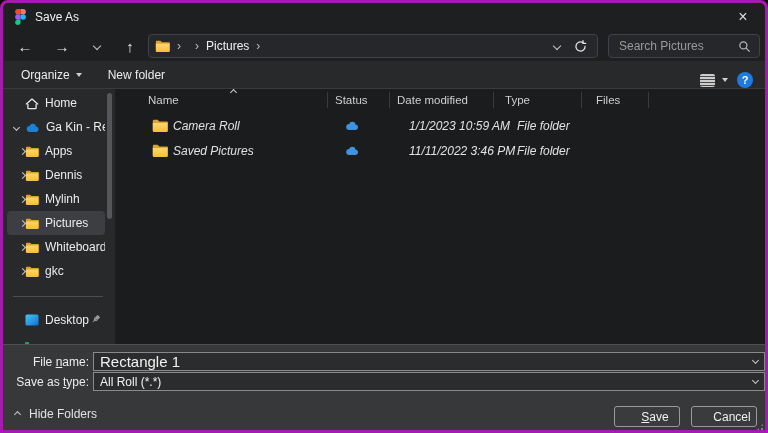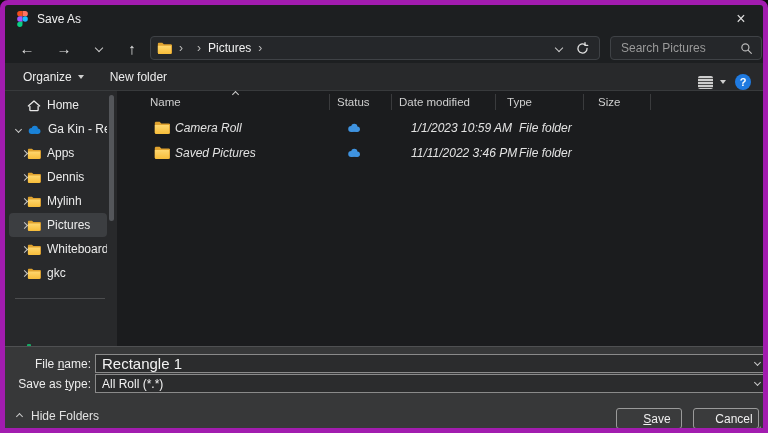--- a/index.html
+++ b/index.html
@@ -1,17 +1,17 @@
 <!DOCTYPE html>
 <html><head>
 <meta charset="utf-8">
 <style>
   html,body{margin:0;padding:0;background:#0d0d0d;}
   *{box-sizing:border-box;font-family:"Liberation Sans","DejaVu Sans",sans-serif;}
-  .window{position:relative;width:768px;height:433px;background:#1d1f21;border:5px solid #a21caf;
+  .window{position:relative;width:768px;height:433px;background:#1d1f21;border:3px solid #a21caf;
           border-radius:8px 8px 0 0;overflow:hidden;color:#e8e8e8;font-size:12px;}
 
   
   .titlebar{position:absolute;left:0;top:0;width:100%;height:28px;display:flex;align-items:center;}
   .titlebar .appicon{margin-left:12px;display:flex;align-items:center;}
   .titlebar .title{margin-left:9px;font-size:12px;color:#f0f0f0;}
   .close-btn{position:absolute;right:0;top:0;width:44px;height:28px;display:flex;align-items:center;justify-content:center;
              color:#dcdcdc;font-size:16px;line-height:1;cursor:default;}
 
   
@@ -287,40 +287,58 @@
           <svg width="14" height="11" viewBox="0 0 16 13">
               <path d="M.8 2.2C.8 1.4 1.4.8 2.2.8h3.4l1.7 1.7h7.5c.8 0 1.4.6 1.4 1.4v7.7c0 .8-.6 1.4-1.4 1.4H2.2c-.8 0-1.4-.6-1.4-1.4z" fill="#dfa22f"></path>
               <path d="M.8 4.1h14.4v7.5c0 .8-.6 1.4-1.4 1.4H2.2c-.8 0-1.4-.6-1.4-1.4z" fill="url(#foldgrad)"></path>
             </svg>
         </span>
         <span class="lbl">gkc</span>
       </div>
 
       <div class="side-divider"></div>
 
+      <div class="side-row" style="top:219px">
+        <span class="chevbox"></span>
+        <span class="icon">
+          <svg width="14" height="12" viewBox="0 0 14 12">
+              <rect x="0.5" y="0.5" width="13" height="11" rx="1.6" fill="url(#deskgrad)"></rect>
+            </svg>
+        </span>
+        <span class="lbl">Desktop</span>
+        <span class="pin">
+          <svg width="10" height="10" viewBox="0 0 10 10">
+              <g transform="rotate(45 5 5)" fill="#9a9a9a">
+                <rect x="3.2" y="0.8" width="3.6" height="4.2" rx="0.6"></rect>
+                <path d="M2.4 5.2h5.2L5 8z"></path>
+                <rect x="4.6" y="6.8" width="0.8" height="2.6"></rect>
+              </g>
+            </svg>
+        </span>
+      </div>
 
       <div class="side-row" style="top:247px">
         <span class="chevbox"></span>
         <span class="icon">
           <span style="display:inline-block;width:4px;height:12px;background:#17a864;border-radius:1px"></span>
         </span>
         <span class="lbl" style="color:#8a8a8a">▁▁▁</span>
       </div>
 
       <div class="side-scroll"></div>
     </div>
 
     <div class="filepane">
       <div class="lv-header">
         <span class="chev up sm sort-chev"></span>
         <span class="col" style="left:33px">Name</span>
         <span class="col" style="left:220px">Status</span>
         <span class="col" style="left:282px">Date modified</span>
         <span class="col" style="left:390px">Type</span>
-        <span class="col" style="left:481px">Size</span>
+        <span class="col" style="left:481px">Files</span>
         <span class="sep" style="left:212px"></span>
         <span class="sep" style="left:274px"></span>
         <span class="sep" style="left:378px"></span>
         <span class="sep" style="left:466px"></span>
         <span class="sep" style="left:533px"></span>
       </div>
 
       <div class="lv-row" style="top:24px">
         <span class="cell" style="left:25px">
           <svg width="16" height="13" viewBox="0 0 16 13">

